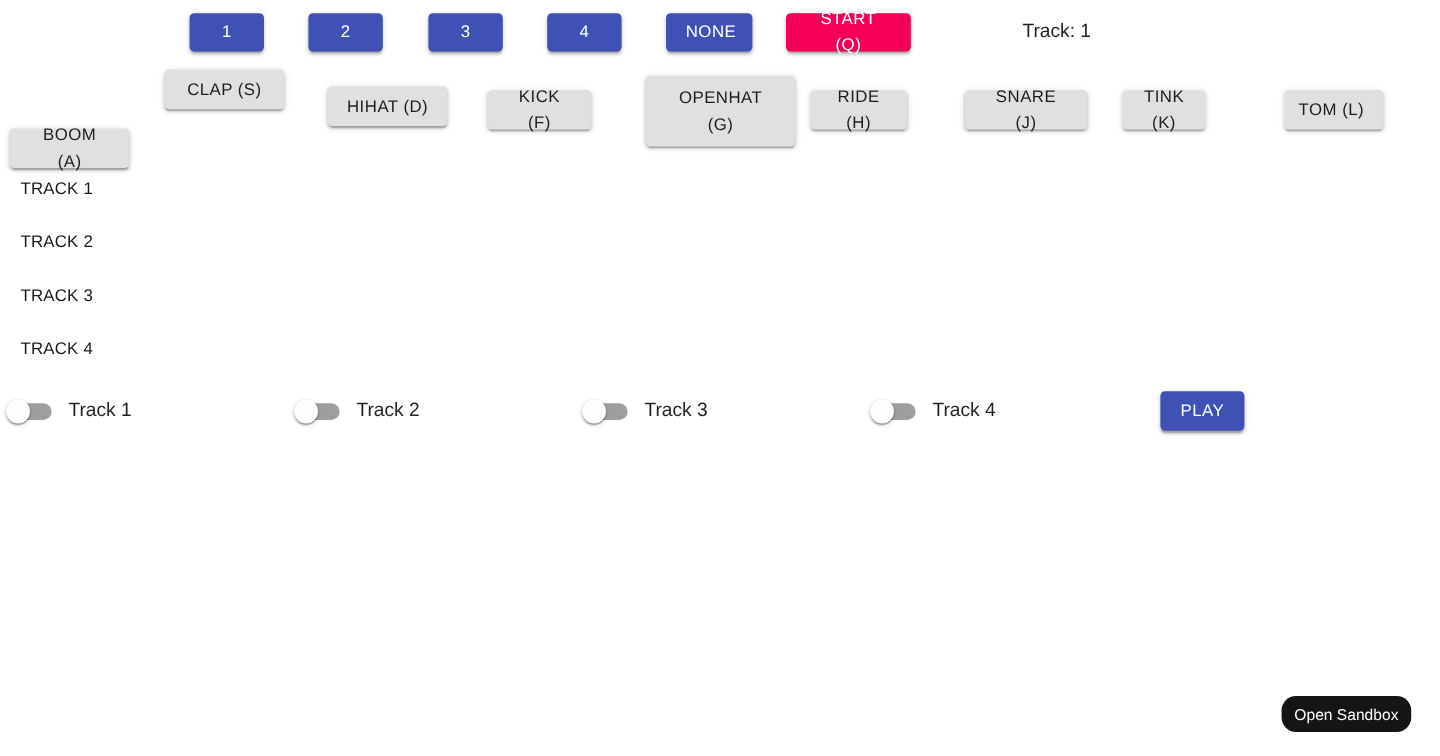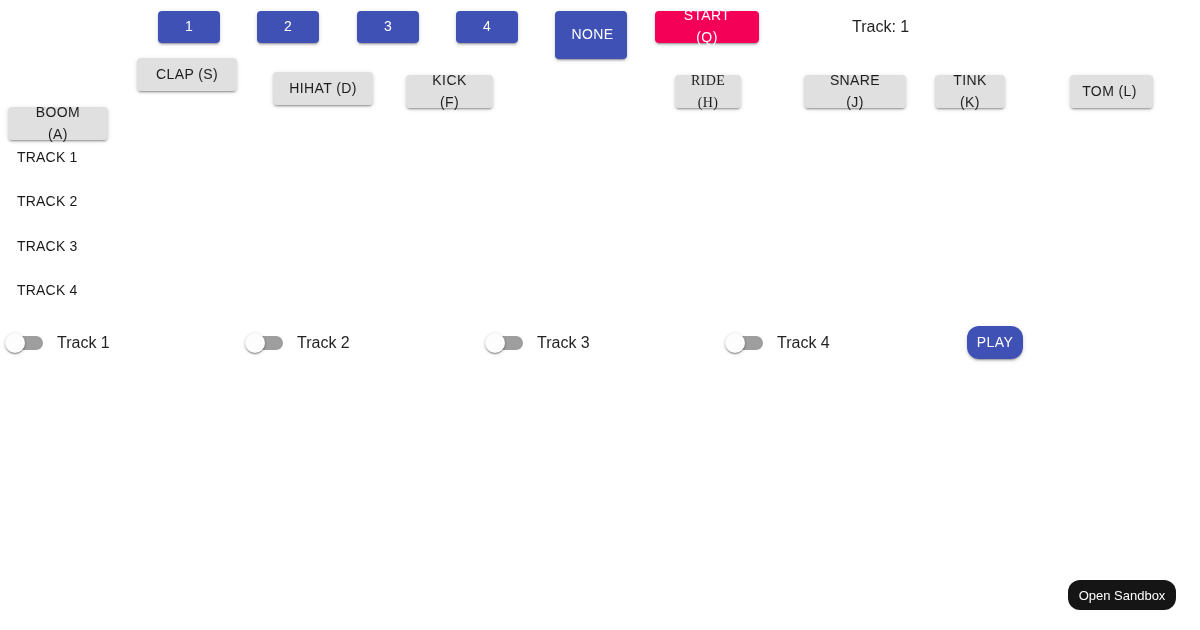--- a/index.html
+++ b/index.html
@@ -27,52 +27,52 @@
   }
   .indigo{background:var(--primary);color:#fff;}
   .pink{background:var(--secondary);color:#fff;}
   .pad{background:var(--pad-bg);color:var(--text-dark);}
 
   
   .step-1{left:158px;top:11px;width:62px;height:32px;}
   .step-2{left:257px;top:11px;width:62px;height:32px;}
   .step-3{left:357px;top:11px;width:62px;height:32px;}
   .step-4{left:456px;top:11px;width:62px;height:32px;}
-  .none-btn{left:555px;top:11px;width:72px;height:48px;padding-left:19px;}
+  .none-btn{left:555px;top:11px;width:72px;height:32px;padding-left:19px;}
   .start-btn{left:655px;top:11px;width:104px;height:32px;}
   .track-indicator{position:absolute;left:852px;top:18px;font-size:16px;color:var(--text-dark);}
 
   
   .pad-boom   {left:8px;  top:75px;width:100px;height:33px;margin-top:32px;}
   .pad-clap   {left:137px;top:58px;width:100px;height:33px;}
   .pad-hihat  {left:273px;top:72px;width:100px;height:33px;}
   .pad-kick   {left:406px;top:75px;width:87px; height:33px;}
   .pad-openhat{left:538px;top:63px;width:125px;height:59px;}
-  .pad-ride   {left:675px;top:75px;width:66px; height:33px;font-family:Liberation Serif, serif;}
+  .pad-ride   {left:675px;top:75px;width:81px; height:33px;}
   .pad-snare  {left:804px;top:75px;width:102px;height:33px;}
   .pad-tink   {left:935px;top:75px;width:70px; height:33px;}
   .pad-tom    {left:1070px;top:75px;width:83px;height:33px;padding-left:12px;}
 
   
   .track-row{position:absolute;left:17px;font-size:14px;letter-spacing:0.2px;color:#1a1a1a;text-transform:uppercase;}
   .track-row-1{top:149px;}
   .track-row-2{top:193px;}
   .track-row-3{top:238px;}
   .track-row-4{top:282px;}
 
   
   .toggle-group{position:absolute;top:331px;height:24px;display:flex;align-items:center;gap:12px;cursor:pointer;}
   .tg-1{left:5px;} .tg-2{left:245px;} .tg-3{left:485px;} .tg-4{left:725px;}
   .switch{position:relative;width:40px;height:22px;flex:0 0 auto;}
   .switch-track{position:absolute;left:4px;top:4px;width:34px;height:14px;border-radius:7px;background:var(--toggle-track);}
   .switch-thumb{position:absolute;left:0;top:1px;width:20px;height:20px;border-radius:50%;background:#fdfdfd;
     box-shadow:0 2px 1px -1px rgba(0,0,0,0.2),0 1px 1px 0 rgba(0,0,0,0.14),0 1px 3px 0 rgba(0,0,0,0.3);}
   .toggle-label{font-size:16px;color:var(--text-dark);}
 
-  .play-btn{left:967px;top:326px;width:56px;height:33px;border-radius:12px;}
+  .play-btn{left:967px;top:326px;width:70px;height:33px;}
 
   .sandbox-btn{
     position:absolute;left:1068px;top:580px;width:108px;height:30px;
     display:flex;align-items:center;justify-content:center;
     background:var(--sandbox-bg);color:#fff;border:none;border-radius:12px;
     font-family:inherit;font-size:13px;cursor:pointer;
   }
 </style>
 </head>
 <body>
@@ -84,20 +84,21 @@
   <button class="mbtn indigo step-3">3</button>
   <button class="mbtn indigo step-4">4</button>
   <button class="mbtn indigo none-btn">NONE</button>
   <button class="mbtn pink start-btn">START (Q)</button>
   <span class="track-indicator">Track: 1</span>
 
   <button class="mbtn pad pad-boom">BOOM (A)</button>
   <button class="mbtn pad pad-clap">CLAP (S)</button>
   <button class="mbtn pad pad-hihat">HIHAT (D)</button>
   <button class="mbtn pad pad-kick">KICK (F)</button>
+  <button class="mbtn pad pad-openhat">OPENHAT (G)</button>
   <button class="mbtn pad pad-ride">RIDE (H)</button>
   <button class="mbtn pad pad-snare">SNARE (J)</button>
   <button class="mbtn pad pad-tink">TINK (K)</button>
   <button class="mbtn pad pad-tom">TOM (L)</button>
 
   <div class="track-row track-row-1">TRACK 1</div>
   <div class="track-row track-row-2">TRACK 2</div>
   <div class="track-row track-row-3">TRACK 3</div>
   <div class="track-row track-row-4">TRACK 4</div>
 

